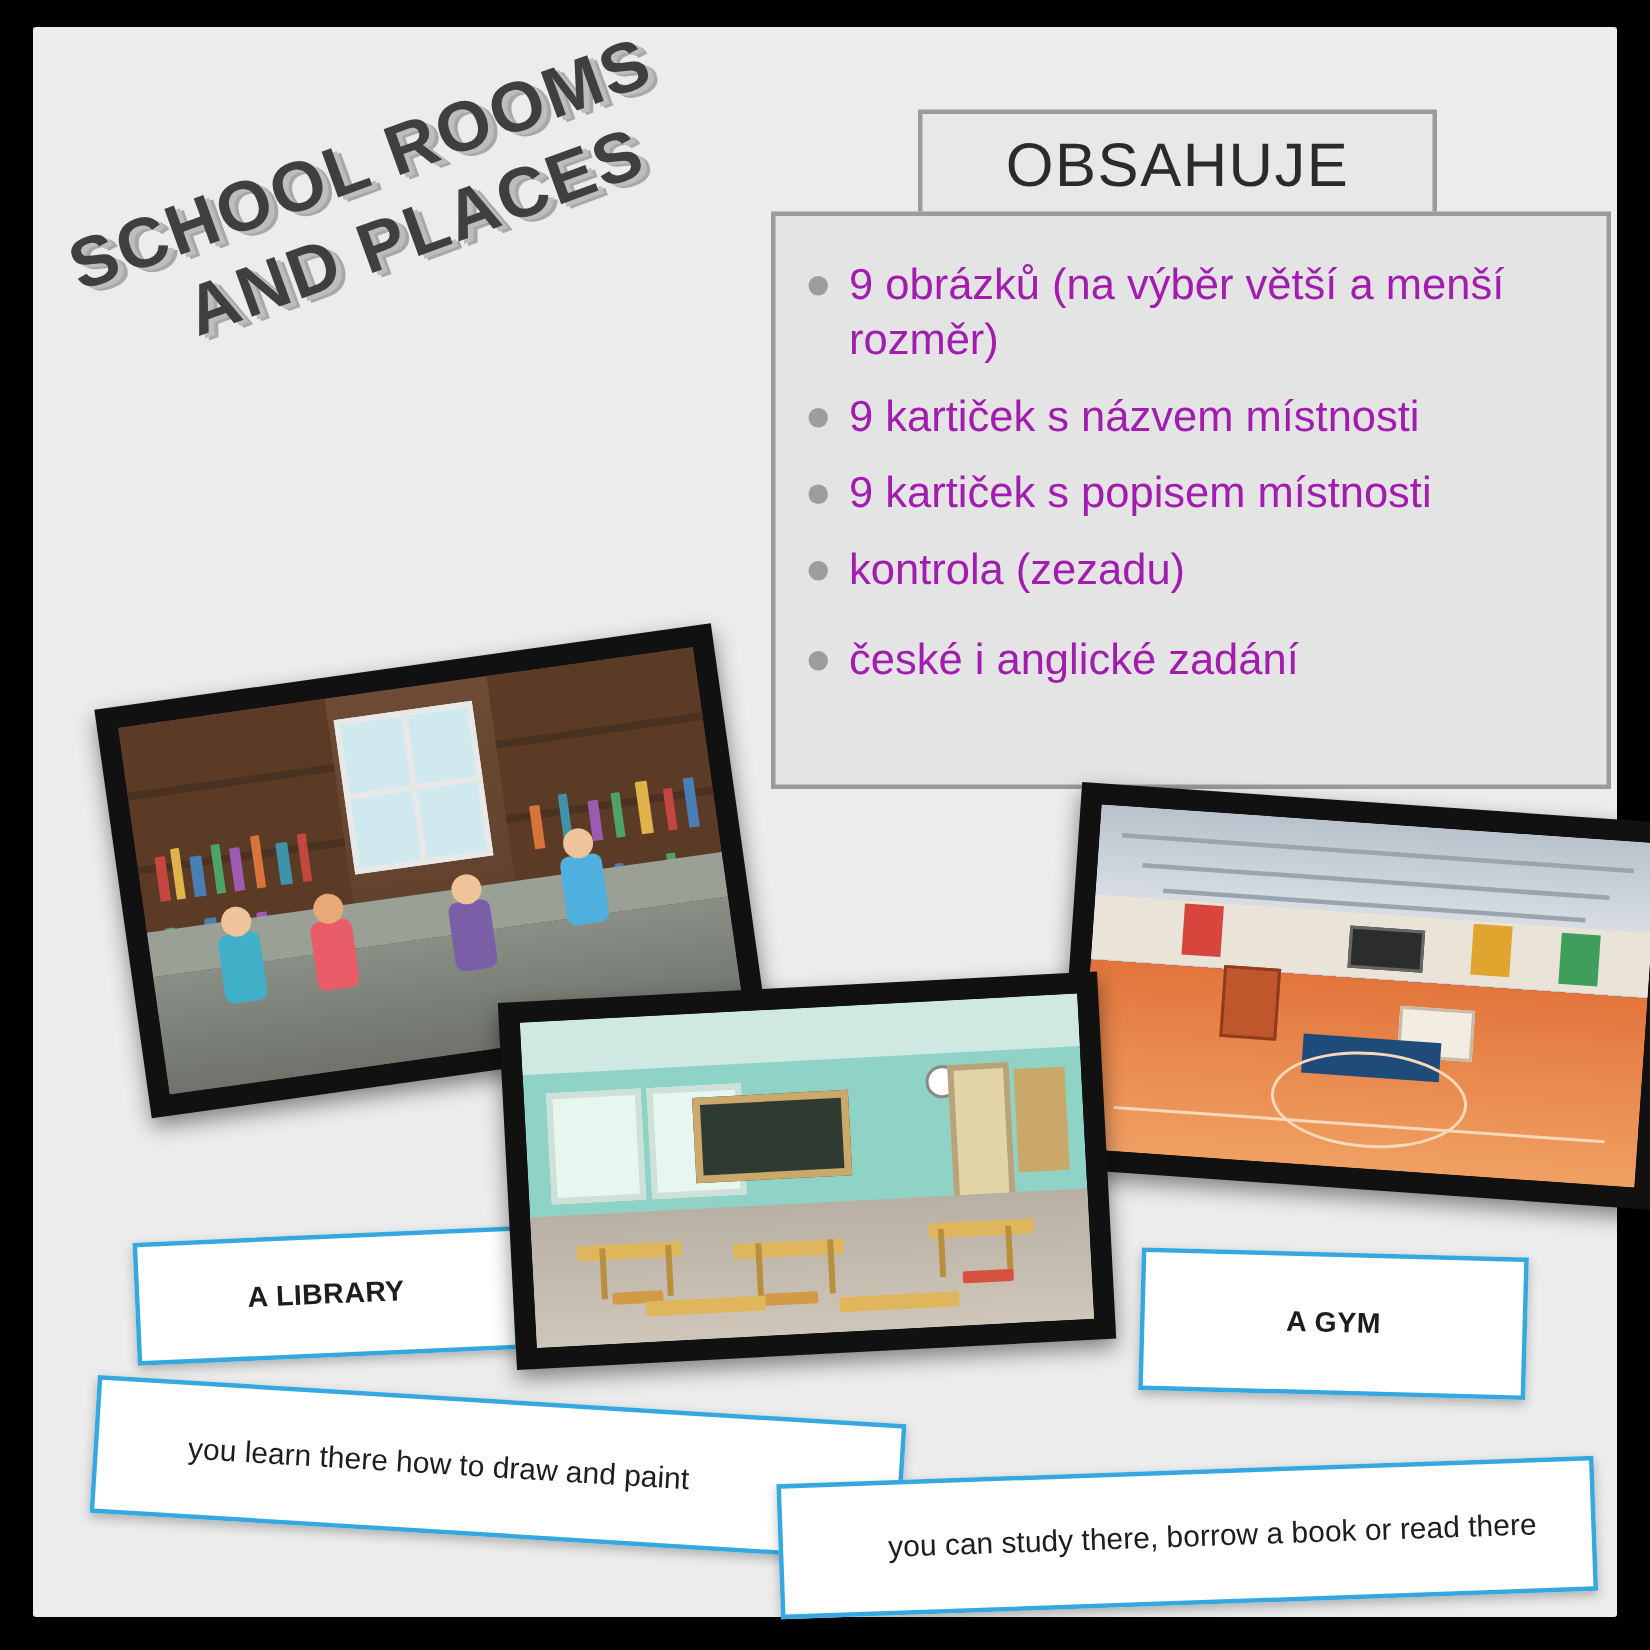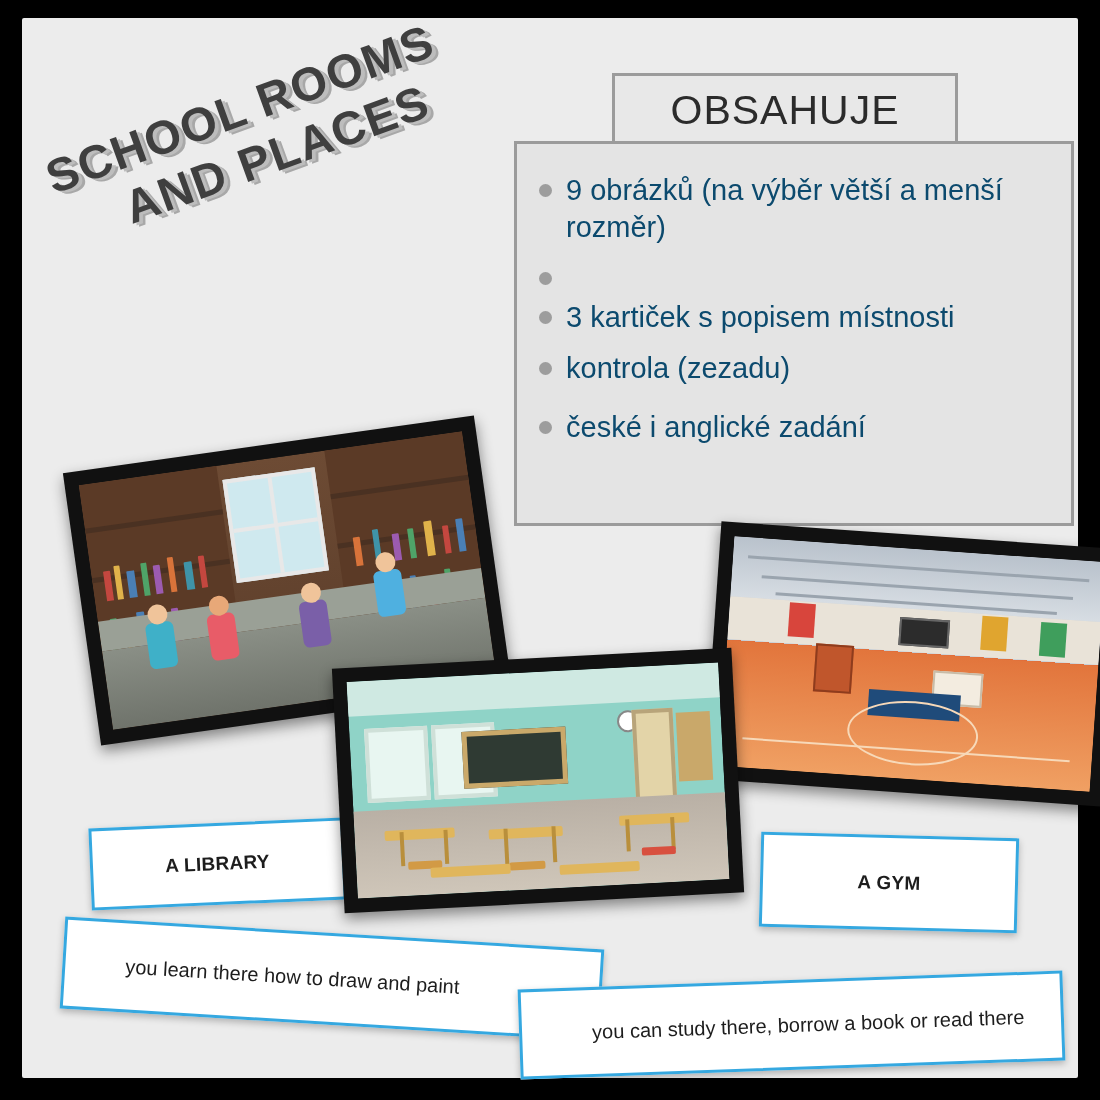--- a/index.html
+++ b/index.html
@@ -94,21 +94,21 @@
     width: 13px;
     height: 13px;
     border-radius: 50%;
     background: #9d9d9d;
     flex: 0 0 auto;
     margin-top: 12px;
     margin-right: 14px;
   }
   .c-text {
     font-size: 29px;
-    color: #0c4a6e;
+    color: #a21caf;
     line-height: 1.28;
   }
   .c-item.sp { margin-top: 22px; }
 
   
   .photo {
     position: absolute;
     background: #111;
     padding: 14px;
     box-shadow: 0 6px 14px rgba(0,0,0,0.45);
@@ -298,24 +298,25 @@
       <span>OBSAHUJE</span>
     </div>
 
     <div class="contents-box">
       <div class="c-item">
         <div class="bullet"></div>
         <div class="c-text">9 obrázků (na výběr větší a menší rozměr)</div>
       </div>
       <div class="c-item">
         <div class="bullet"></div>
+        <div class="c-text">9 kartiček s názvem místnosti</div>
       </div>
       <div class="c-item">
         <div class="bullet"></div>
-        <div class="c-text">3 kartiček s popisem místnosti</div>
+        <div class="c-text">9 kartiček s popisem místnosti</div>
       </div>
       <div class="c-item">
         <div class="bullet"></div>
         <div class="c-text">kontrola (zezadu)</div>
       </div>
       <div class="c-item sp">
         <div class="bullet"></div>
         <div class="c-text">české i anglické zadání</div>
       </div>
     </div>

